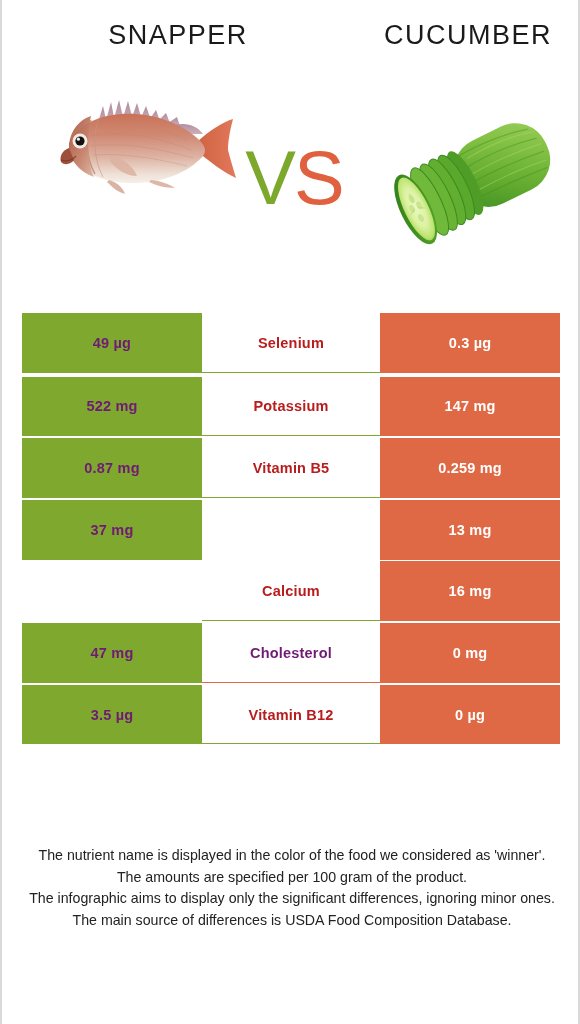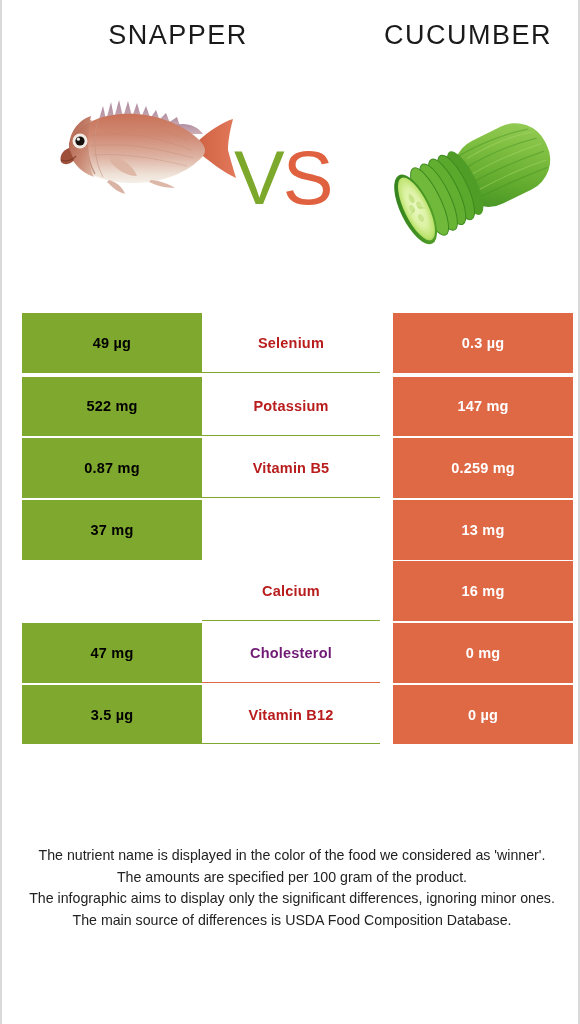--- a/index.html
+++ b/index.html
@@ -50,20 +50,21 @@
   .vs-wrap {
     position: absolute;
     left: 232px;
     top: 132px;
     width: 120px;
     height: 92px;
     font-size: 76px;
     font-weight: 400;
     line-height: 92px;
     letter-spacing: -2px;
+    text-align: center;
     z-index: 6;
     font-family: "Liberation Sans", sans-serif;
   }
   .vs-v { color: #7CA82B; }
   .vs-s { color: #E0613F; }
 
   
   .snapper {
     position: absolute;
     left: 45px;
@@ -104,35 +105,34 @@
     align-items: center;
     justify-content: center;
     font-size: 14.5px;
     font-weight: 600;
     letter-spacing: 0.2px;
   }
   .cell-left {
     left: 0;
     width: 180px;
     background: #7FA82E;
-    color: #000000;
+    color: #701a75;
   }
   .cell-mid {
     left: 180px;
     width: 178px;
     background: #ffffff;
     font-weight: 700;
     font-size: 14.5px;
   }
   .cell-right {
     left: 358px;
     width: 180px;
     background: #DF6845;
     color: #ffffff;
-    margin-left: 13px;
   }
   .name-green { color: #b91c1c; }
   .name-orange { color: #701a75; }
 
   
   .cell-mid::after {
     content: "";
     position: absolute;
     left: 0;
     bottom: 0;

